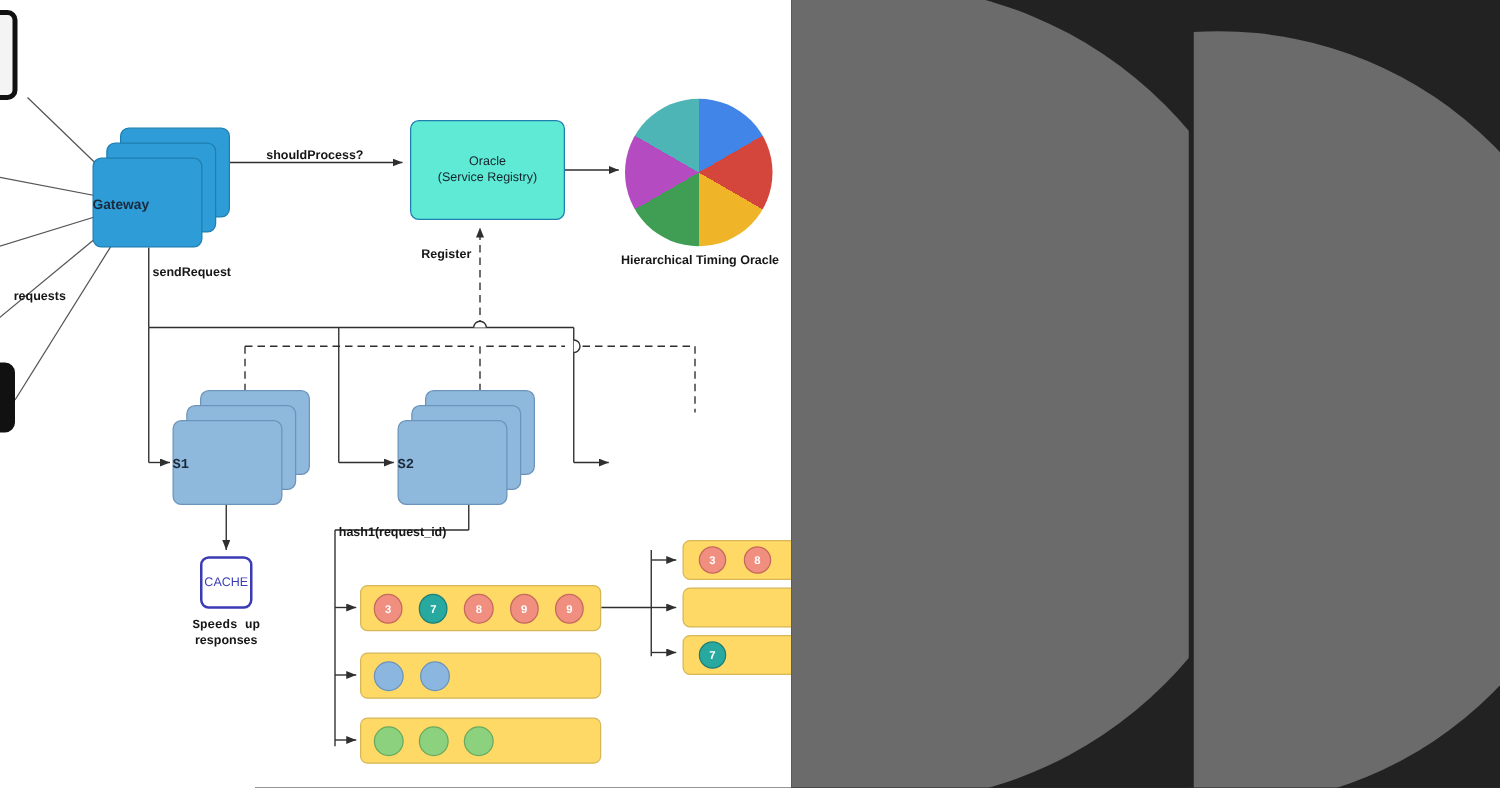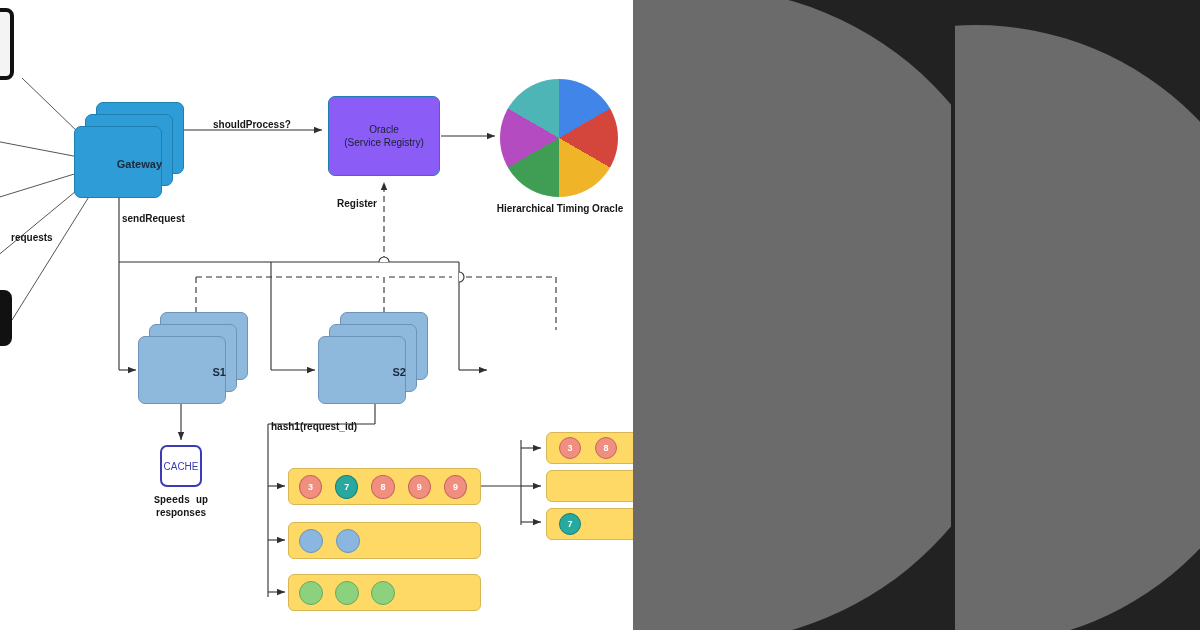--- a/index.html
+++ b/index.html
@@ -16,26 +16,26 @@
   #dark-panel-b{left:955px;width:245px;}
   .big-circle{position:absolute;border-radius:50%;background:#6b6b6b;}
   #big-circle-a{left:-260px;top:-12px;width:655px;height:655px;}
   #big-circle-b{left:-290px;top:25px;width:620px;height:620px;}
 
   
   .stack{position:absolute;}
   .stack .card{position:absolute;border-radius:7px;box-sizing:border-box;}
   .gw .card{background:#2d9cd7;border:1px solid #1f7fb0;}
   .svc .card{background:#8fb8dd;border:1px solid #6c94ba;}
-  .stack .label{position:absolute;left:0;right:0;text-align:right;
+  .stack .label{position:absolute;left:0;right:0;text-align:left;
     font-size:11px;font-weight:bold;color:#1b2a3a;}
 
   .plain-box{position:absolute;box-sizing:border-box;border-radius:7px;
     display:flex;align-items:center;justify-content:center;text-align:center;}
-  #oracle-box{left:328px;top:96px;width:112px;height:80px;background:#8b5cf6;
+  #oracle-box{left:328px;top:96px;width:124px;height:80px;background:#5eead4;
     border:1px solid #1f7fb0;font-size:10px;line-height:13px;color:#16222e;font-weight:normal;}
   #cache-box{left:160px;top:445px;width:42px;height:42px;background:#ffffff;
     border:2px solid #3b3bb5;color:#3b3bb5;font-size:10px;}
 
   
   .lbl{position:absolute;font-size:10px;color:#161616;white-space:nowrap;}
   .lbl.b{font-weight:bold;}
   .lbl.c{text-align:center;}
 
   
@@ -143,32 +143,32 @@
 
     <div id="pie" style="background: conic-gradient(rgb(66, 133, 232) 0deg, rgb(66, 133, 232) 60deg, rgb(212, 69, 60) 60deg, rgb(212, 69, 60) 120deg, rgb(240, 180, 41) 120deg, rgb(240, 180, 41) 180deg, rgb(63, 158, 83) 180deg, rgb(63, 158, 83) 240deg, rgb(181, 75, 192) 240deg, rgb(181, 75, 192) 300deg, rgb(77, 181, 181) 300deg, rgb(77, 181, 181) 360deg);"></div>
     <div class="lbl b c" style="left:470px;top:203px;width:180px;">Hierarchical Timing Oracle</div>
 
     <div class="lbl b" style="left:213px;top:119px;">shouldProcess?</div>
     <div class="lbl b" style="left:122px;top:213px;">sendRequest</div>
     <div class="lbl b" style="left:337px;top:198px;">Register</div>
     <div class="lbl b" style="left:11px;top:232px;text-align:right;">requests</div>
     <div class="lbl b" style="left:271px;top:421px;">hash1(request_id)</div>
 
-    <div class="stack svc" style="left:138px;top:312px;width:110px;height:98px;">
+    <div class="stack svc" style="left:138px;top:312px;width:110px;height:98px;font-family:Liberation Mono, monospace;">
       <div class="card" style="left:22px;top:0px;width:88px;height:68px;"></div>
       <div class="card" style="left:11px;top:12px;width:88px;height:68px;"></div>
       <div class="card" style="left:0px;top:24px;width:88px;height:68px;"></div>
       <div class="label" style="top:54px;width:88px;">S1</div>
     </div>
 
     <div class="stack svc" style="left:318px;top:312px;width:110px;height:92px;">
       <div class="card" style="left:22px;top:0px;width:88px;height:68px;"></div>
       <div class="card" style="left:11px;top:12px;width:88px;height:68px;"></div>
       <div class="card" style="left:0px;top:24px;width:88px;height:68px;"></div>
-      <div class="label" style="top:54px;width:88px;">S2</div>
+      <div class="label" style="top:54px;width:88px;font-family:Liberation Mono, monospace;">S2</div>
     </div>
 
 
     <div class="plain-box" id="cache-box">
       <span>CACHE</span>
     </div>
     <div class="lbl b c" style="left:131px;top:495px;width:100px;font-family:Liberation Mono, monospace;">Speeds up</div>
     <div class="lbl b c" style="left:131px;top:507px;width:100px;">responses</div>
 
     <div class="bar" id="bucket-main" style="left: 288px; top: 468px; width: 193px; height: 37px; padding-left: 10px;">

